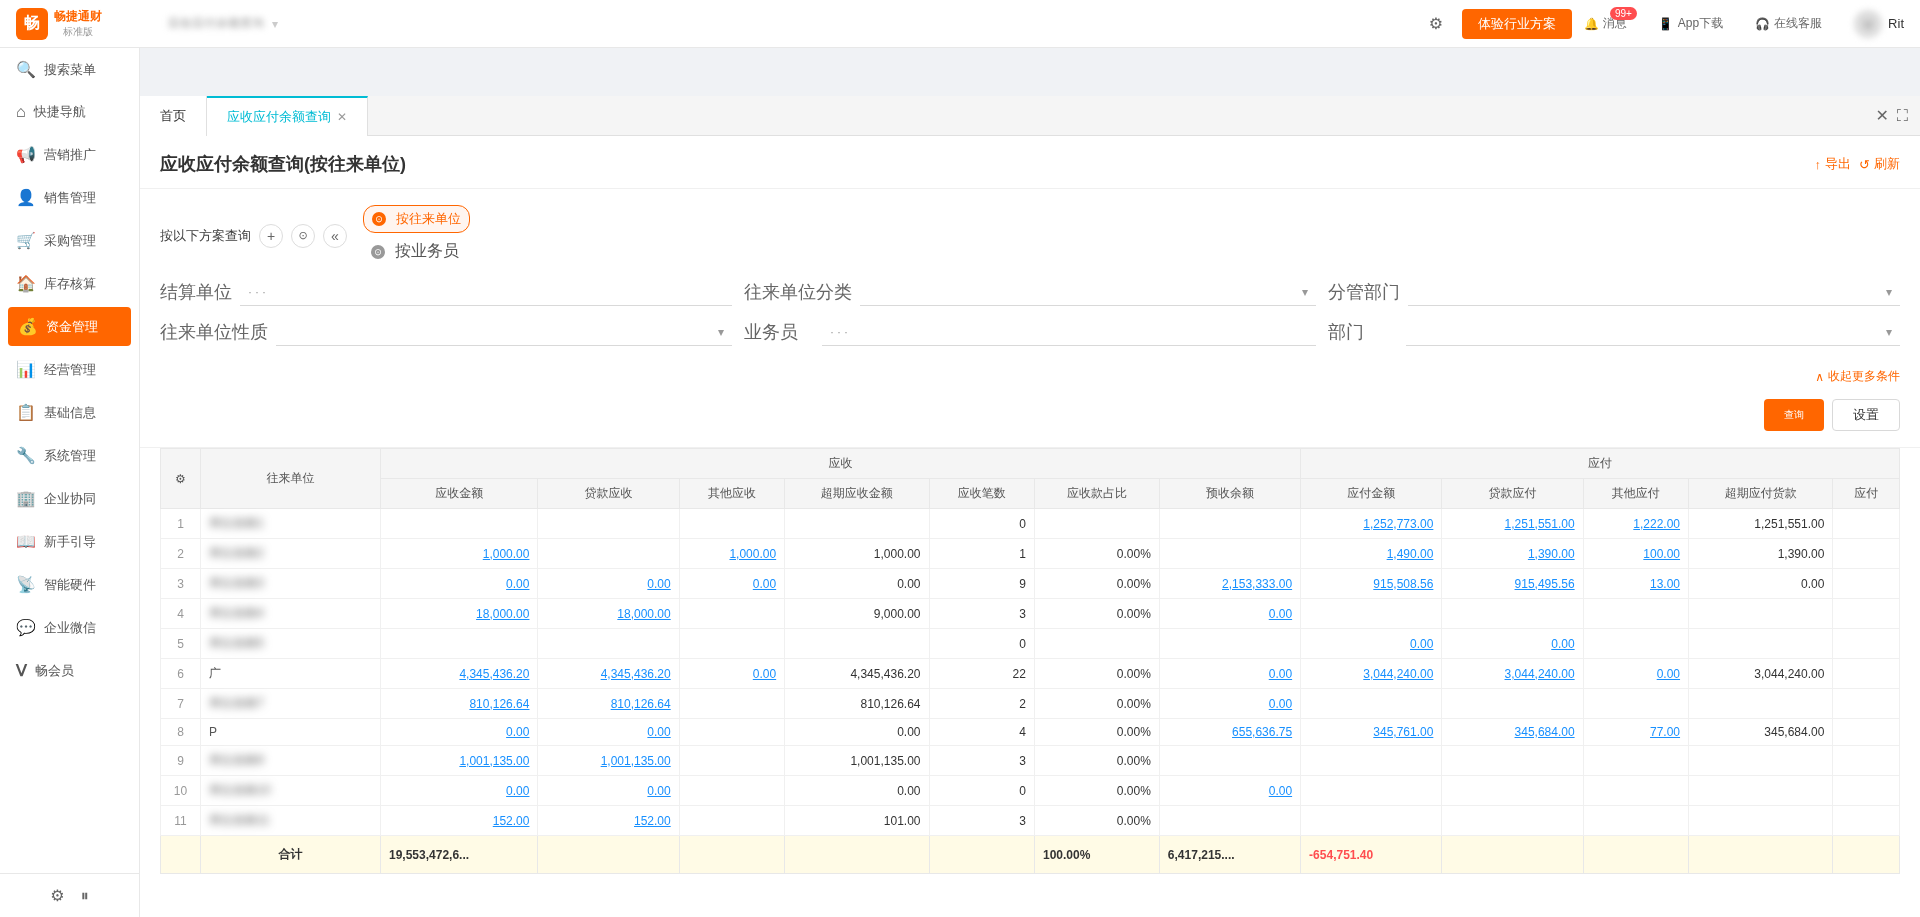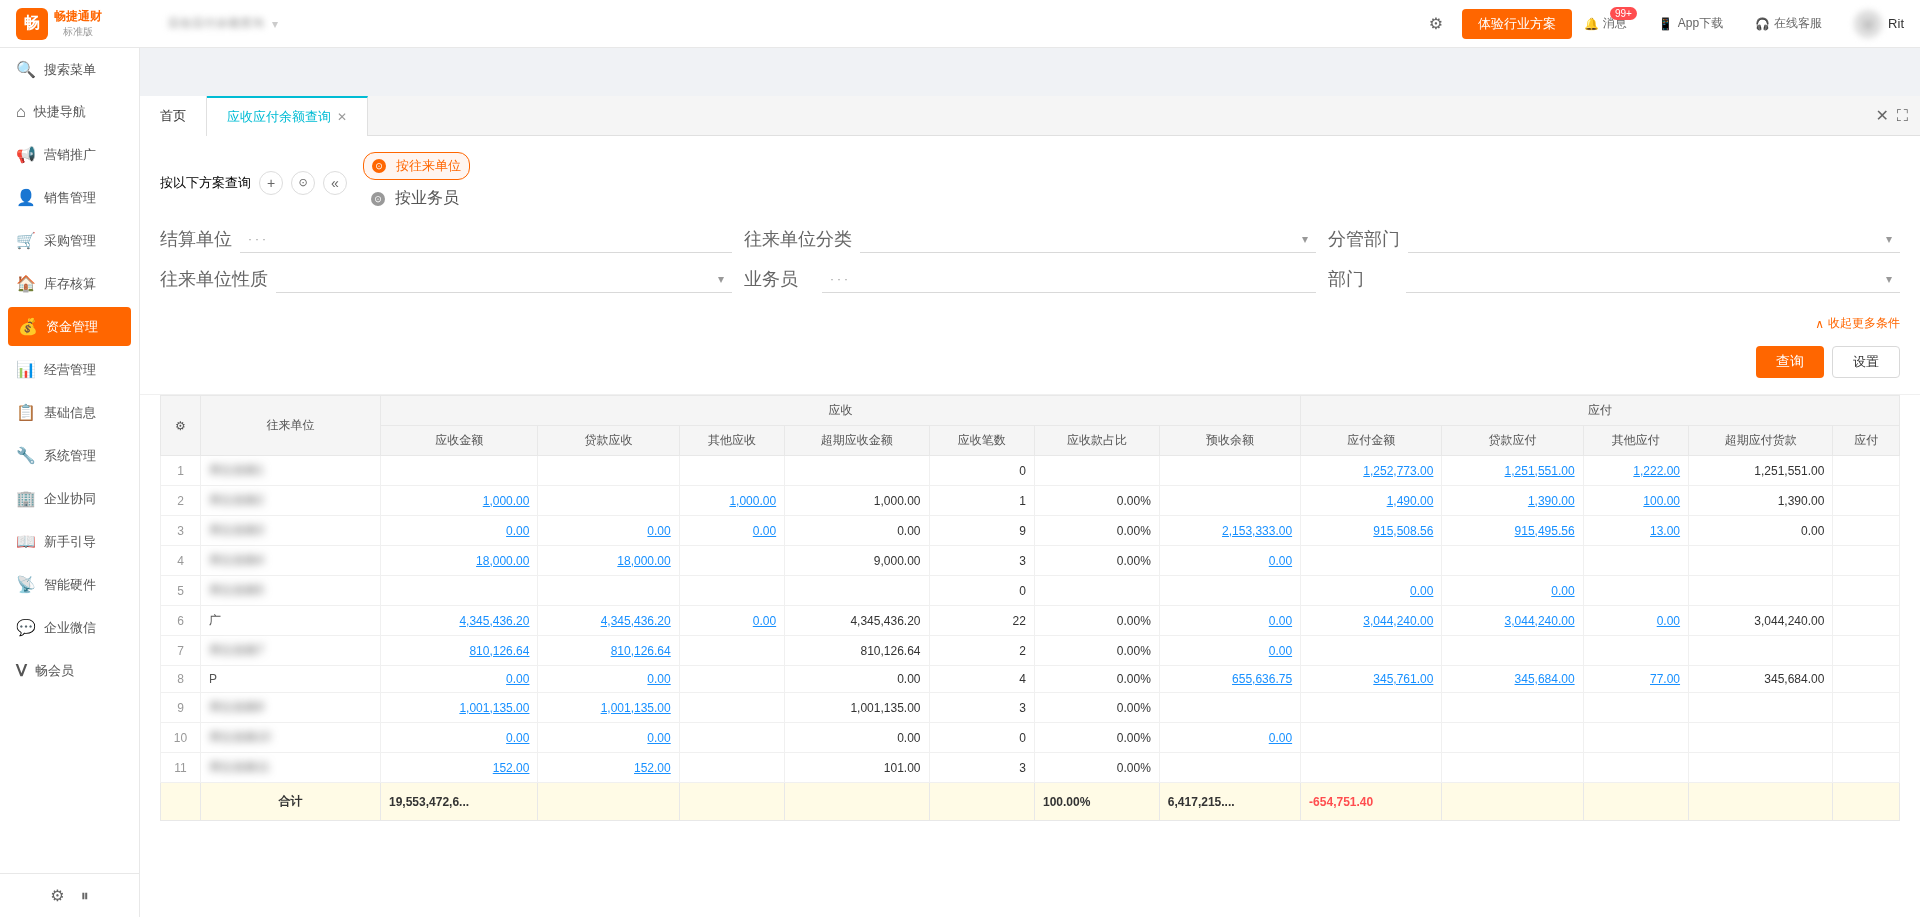--- a/index.html
+++ b/index.html
@@ -41,21 +41,21 @@
     
     
     .page-header { display: flex; align-items: center; justify-content: space-between; padding: 16px 20px 12px; border-bottom: 1px solid #f0f0f0; }
     .page-title { font-size: 18px; font-weight: bold; color: #333; }
     .header-actions { display: flex; gap: 8px; }
     .header-btn { display: flex; align-items: center; gap: 4px; background: none; border: none; cursor: pointer; color: #ff6600; font-size: 13px; }
     
     
     .filter-area { padding: 16px 20px; border-bottom: 1px solid #f0f0f0; }
     .filter-bar { display: flex; align-items: center; gap: 8px; margin-bottom: 12px; }
-    .filter-label { color: #000000; font-size: 13px; }
+    .filter-label { color: #404040; font-size: 13px; }
     .filter-icon-btn { width: 24px; height: 24px; border: 1px solid #ddd; border-radius: 50%; background: none; cursor: pointer; color: #666; display: flex; align-items: center; justify-content: center; font-size: 14px; }
     .filter-rows { display: grid; grid-template-columns: 1fr 1fr 1fr; gap: 12px; }
     .filter-row { display: flex; align-items: center; gap: 8px; }
     .filter-field-label { color: #666; font-size: 18px; white-space: nowrap; min-width: 70px; }
     .filter-input { flex: 1; height: 28px; border: 1px solid #d9d9d9; border-radius: 4px; padding: 0 8px; font-size: 12px; color: #333; }
     .filter-select { flex: 1; height: 28px; border: 1px solid #d9d9d9; border-radius: 4px; padding: 0 8px; font-size: 12px; color: #333; background: white; display: flex; align-items: center; justify-content: space-between; cursor: pointer; }
     .collapse-btn { display: flex; align-items: center; justify-content: center; padding: 6px 0; color: #ff6600; cursor: pointer; font-size: 12px; gap: 4px; margin-top: 8px; }
     .scheme-item { display: flex; align-items: center; gap: 6px; padding: 8px 16px; cursor: pointer; font-size: 13px; color: #555; }
     .scheme-item.active { color: #ff6600; background: #fff5f0; }
     .scheme-item .item-icon { width: 18px; height: 18px; border-radius: 50%; background: #ff6600; display: flex; align-items: center; justify-content: center; color: white; font-size: 10px; }
@@ -200,20 +200,33 @@
       <span class="tab-close">✕</span>
     </div>
     <div class="tab-bar-right">
       <button class="tab-bar-btn">✕</button>
       <button class="tab-bar-btn">⛶</button>
     </div>
   </div>
 
   <div class="page-content">
 
+    <div class="page-header">
+      <h1 class="page-title">应收应付余额查询(按往来单位)</h1>
+      <div class="header-actions">
+        <button class="header-btn">
+          <span>↑</span>
+          <span>导出</span>
+        </button>
+        <button class="header-btn">
+          <span>↺</span>
+          <span>刷新</span>
+        </button>
+      </div>
+    </div>
 
     <div class="filter-area">
       <div class="filter-bar">
         <span class="filter-label">按以下方案查询</span>
         <button class="filter-icon-btn">+</button>
         <button class="filter-icon-btn" style="font-size:11px;">⊙</button>
         <button class="filter-icon-btn">«</button>
 
         <div style="display:flex;flex-direction:column;gap:4px;margin-left:8px;">
           <div class="scheme-item active" style="padding:4px 8px;border-radius:12px;background:#fff5f0;border:1px solid #ff6600;">
@@ -274,21 +287,21 @@
       </div>
 
       <div style="display:flex;justify-content:flex-end;margin-top:8px;">
         <div class="collapse-btn">
           <span>∧</span>
           <span>收起更多条件</span>
         </div>
       </div>
 
       <div style="display:flex;justify-content:flex-end;gap:8px;margin-top:8px;">
-        <button style="background:#ff6600;color:white;border:none;padding:6px 20px;border-radius:4px;cursor:pointer;font-size:14px;">查询</button>
+        <button style="background:#ff6600;color:white;border:none;padding:6px 20px;border-radius:4px;cursor:pointer;font-size:10px;">查询</button>
         <button style="background:white;color:#333;border:1px solid #d9d9d9;padding:6px 20px;border-radius:4px;cursor:pointer;font-size:13px;">设置</button>
       </div>
     </div>
 
     <div class="table-area" style="padding:0 20px 20px;">
       <table>
         <thead>
           <tr>
             <th rowspan="2" style="width:40px;">
               <span style="cursor:pointer;">⚙</span>

